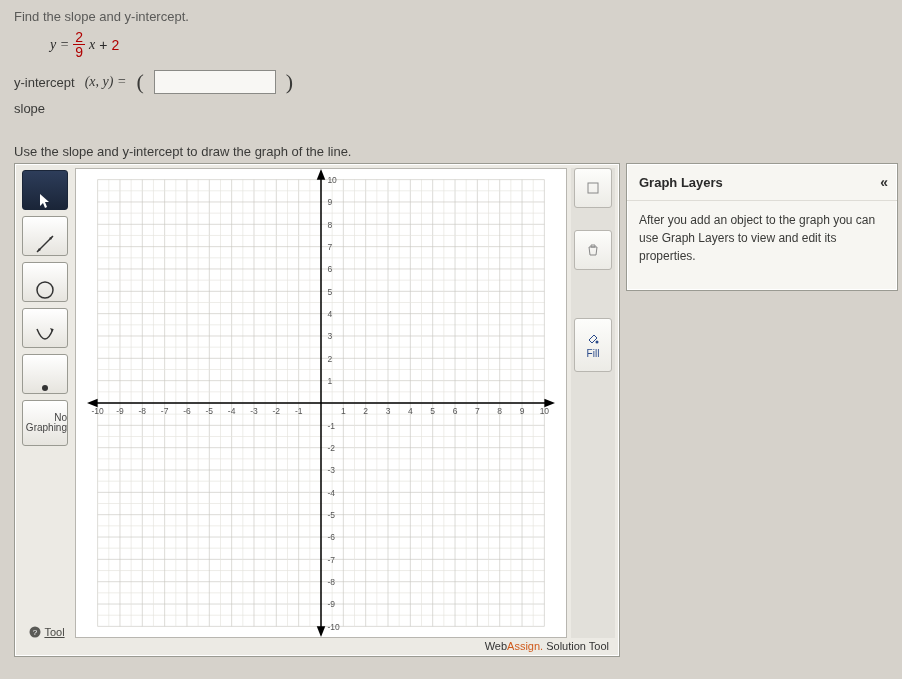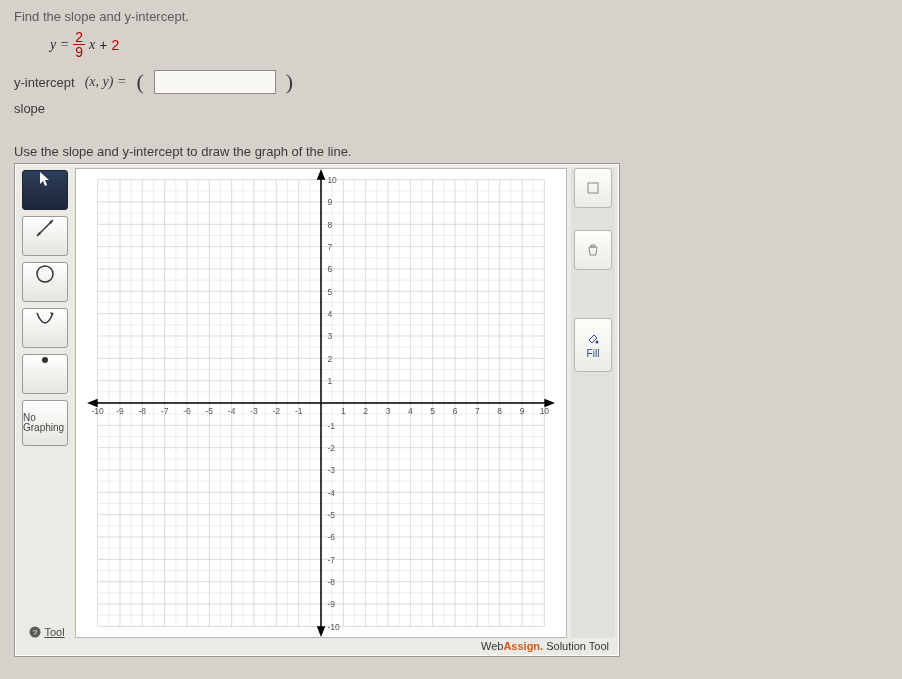--- a/index.html
+++ b/index.html
@@ -102,21 +102,21 @@
     align-items: center;
     padding-top: 2px;
   }
   .tool-btn {
     width: 44px;
     height: 38px;
     border: 1px solid #9a9a92;
     border-radius: 3px;
     background: linear-gradient(#ffffff, #e6e4de);
     display: flex;
-    align-items: flex-start;
+    align-items: flex-end;
     justify-content: center;
     font-size: 18px;
     color: #333;
   }
   .tool-btn.active {
     background: linear-gradient(#2d3d5a, #1a2538);
     color: #fff;
     border-color: #1a2538;
   }
   .tool-btn.tall { height: 44px; font-size: 10px; color:#444; line-height:1; text-align:center; flex-direction:column; }
@@ -157,21 +157,21 @@
   }
   .fill-label { font-size: 10px; color:#2a4a8a; }
   .footer {
     display:flex;
     justify-content: flex-end;
     padding: 2px 6px 0 0;
     font-size: 11px;
     color:#333;
   }
   .footer .wa1 { font-weight:normal; color:#333; }
-  .footer .wa2 { font-weight:bold; color:#d05a1c; }
+  .footer .wa2 { font-weight:normal; color:#d05a1c; }
   .help {
     font-size: 11px;
     color: #4a4a46;
     display:flex;
     align-items:center;
     gap:3px;
     padding: 2px 0 0 4px;
     text-decoration: underline;
   }
   
@@ -441,13 +441,20 @@
         </div>
       </div>
     </div>
     <div class="footer">
       <span>
         <span class="wa1">Web</span><span class="wa2">Assign.</span><span> Solution Tool</span>
       </span>
     </div>
   </div>
 
+  <div class="layers-panel">
+    <div class="layers-header">
+      <span>Graph Layers</span>
+      <span class="collapse">«</span>
+    </div>
+    <div class="layers-body">After you add an object to the graph you can use Graph Layers to view and edit its properties.</div>
+  </div>
 </div>
 
 </body></html>

